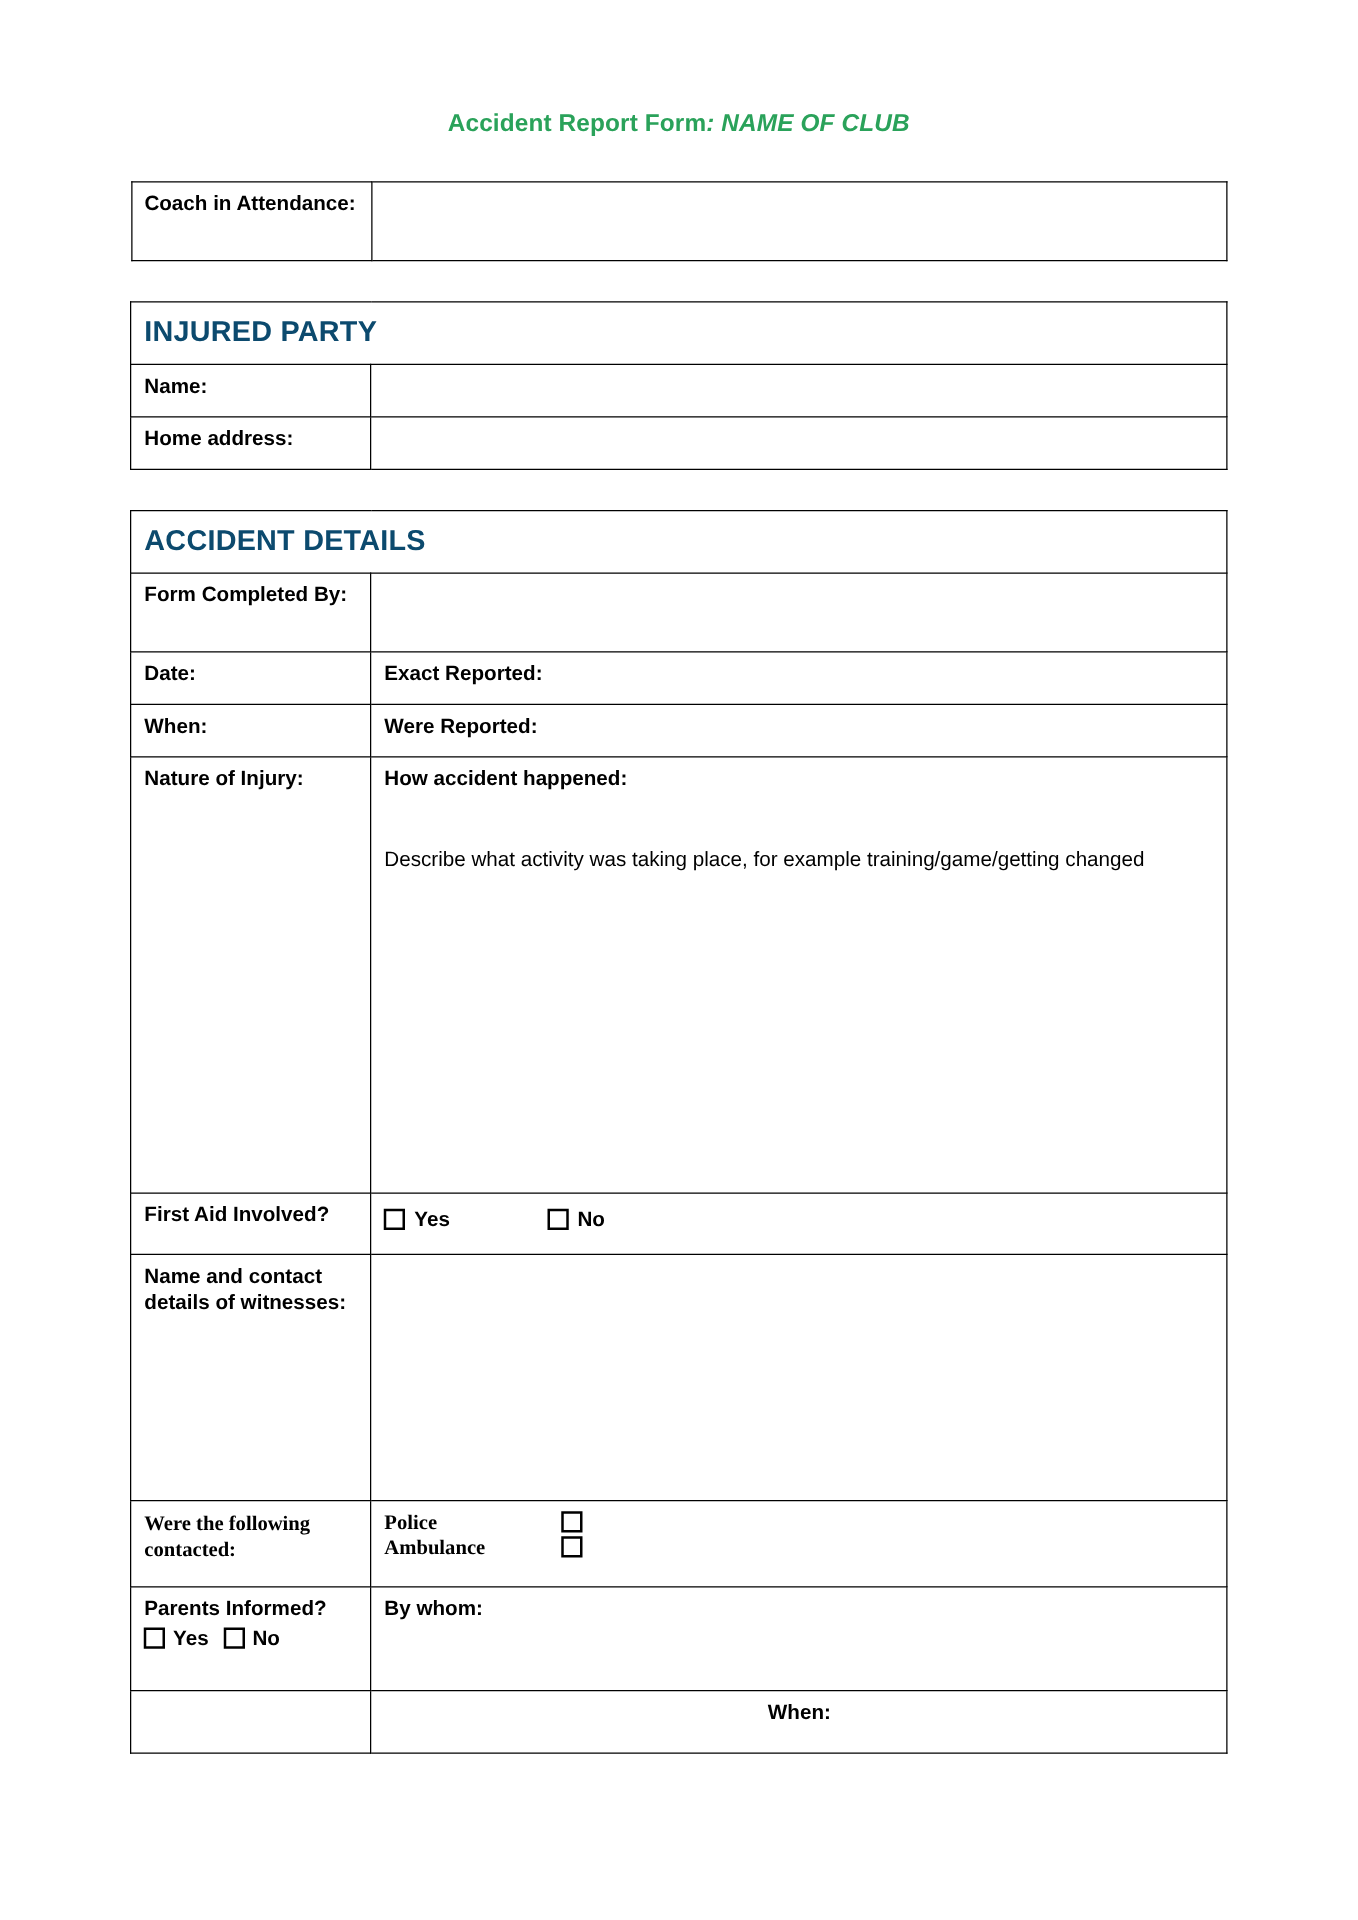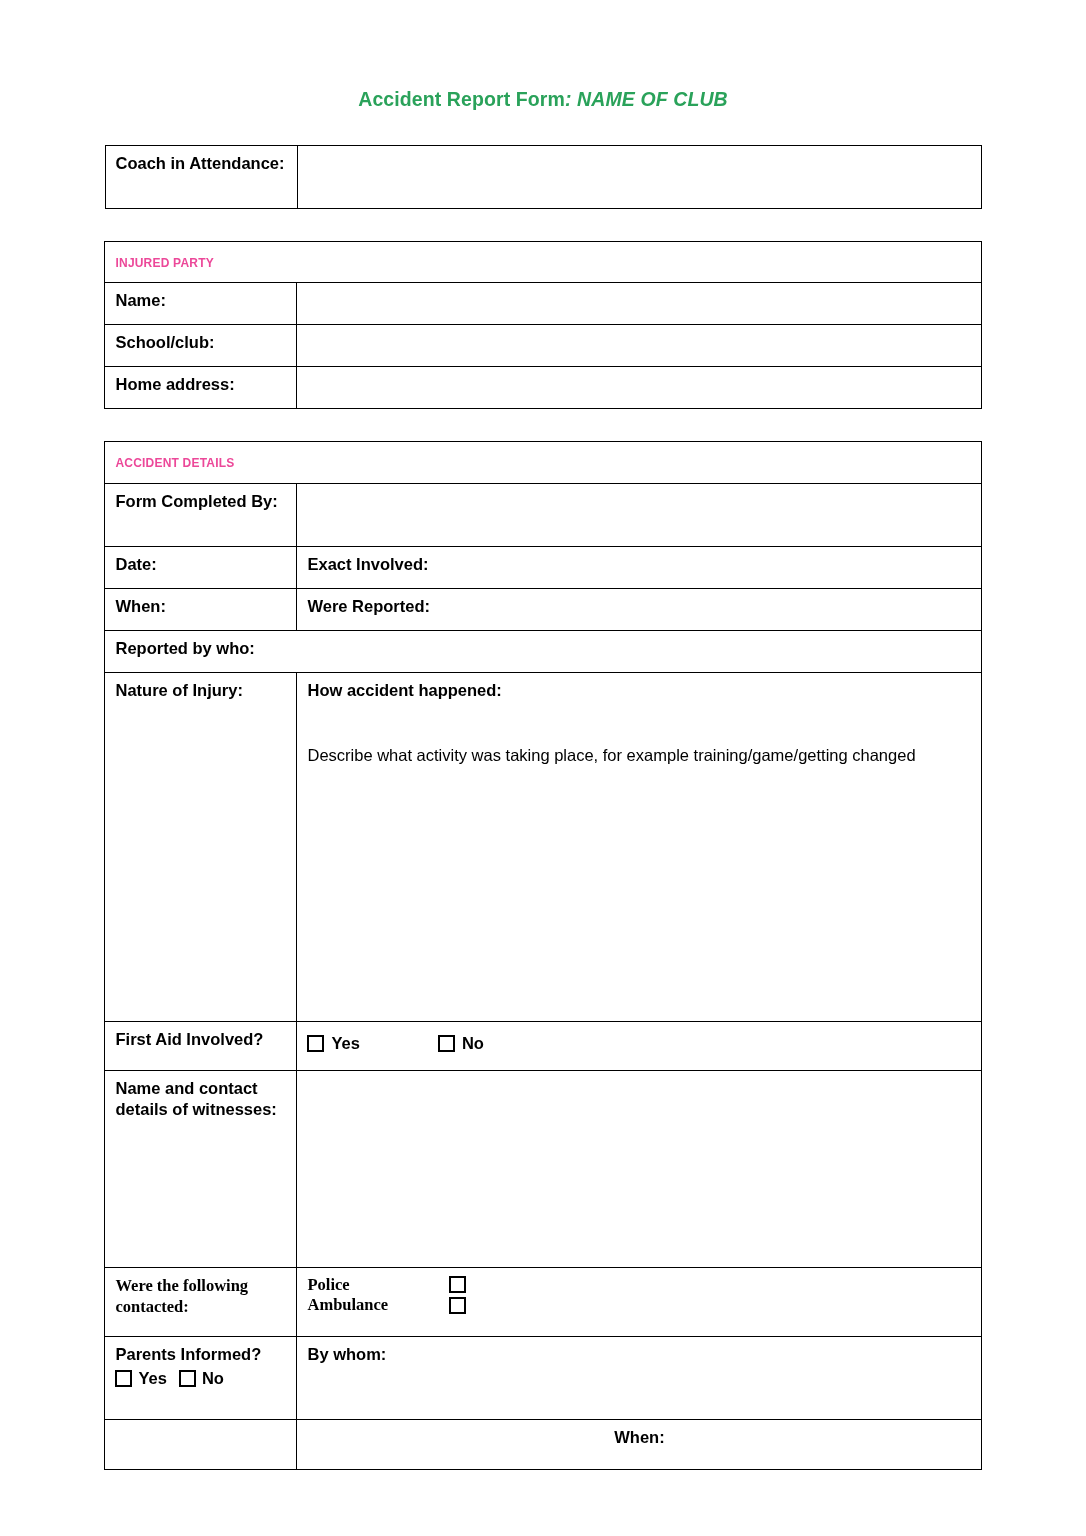--- a/index.html
+++ b/index.html
@@ -59,23 +59,23 @@
     background: #fff;
   }
   .lbl {
     font-weight: bold;
   }
   .section-head td {
     border: 1.7px solid #000000;
     padding: 9px 9px 10px 10px;
   }
   .section-head-text {
-    color: #ec4899;
-    font-weight: bold;
-    font-size: 12px;
+    color: #0c4a6e;
+    font-weight: bold;
+    font-size: 23px;
     letter-spacing: 0.2px;
   }
 
   
   .gap-1 { height: 34px; }
   .gap-2 { height: 32px; }
 
   
   .col-label  { width: 192px; }
   .col-value  { width: 684px; }
@@ -176,24 +176,20 @@
       <tr class="section-head">
         <td colspan="2">
           <span class="section-head-text">INJURED PARTY</span>
         </td>
       </tr>
       <tr>
         <td class="lbl h-row">Name:</td>
         <td class="h-row"></td>
       </tr>
       <tr>
-        <td class="lbl h-row">School/club:</td>
-        <td class="h-row"></td>
-      </tr>
-      <tr>
         <td class="lbl h-row">Home address:</td>
         <td class="h-row"></td>
       </tr>
     </tbody>
   </table>
 
   <div class="gap-2"></div>
 
   <table class="form-table">
     <colgroup>
@@ -208,31 +204,28 @@
         </td>
       </tr>
 
       <tr>
         <td class="lbl h-form">Form Completed By:</td>
         <td class="h-form"></td>
       </tr>
 
       <tr>
         <td class="lbl h-row col-half-a">Date:</td>
-        <td class="lbl h-row col-half-b">Exact Involved:</td>
+        <td class="lbl h-row col-half-b">Exact Reported:</td>
       </tr>
 
       <tr>
         <td class="lbl h-row">When:</td>
         <td class="lbl h-row">Were Reported:</td>
       </tr>
 
-      <tr>
-        <td class="lbl h-row" colspan="2">Reported by who:</td>
-      </tr>
 
       <tr>
         <td class="lbl h-big">Nature of Injury:</td>
         <td class="h-big">
           <div class="lbl">How accident happened:</div>
           <div class="desc-line">Describe what activity was taking place, for example training/game/getting changed</div>
         </td>
       </tr>
 
       <tr>

